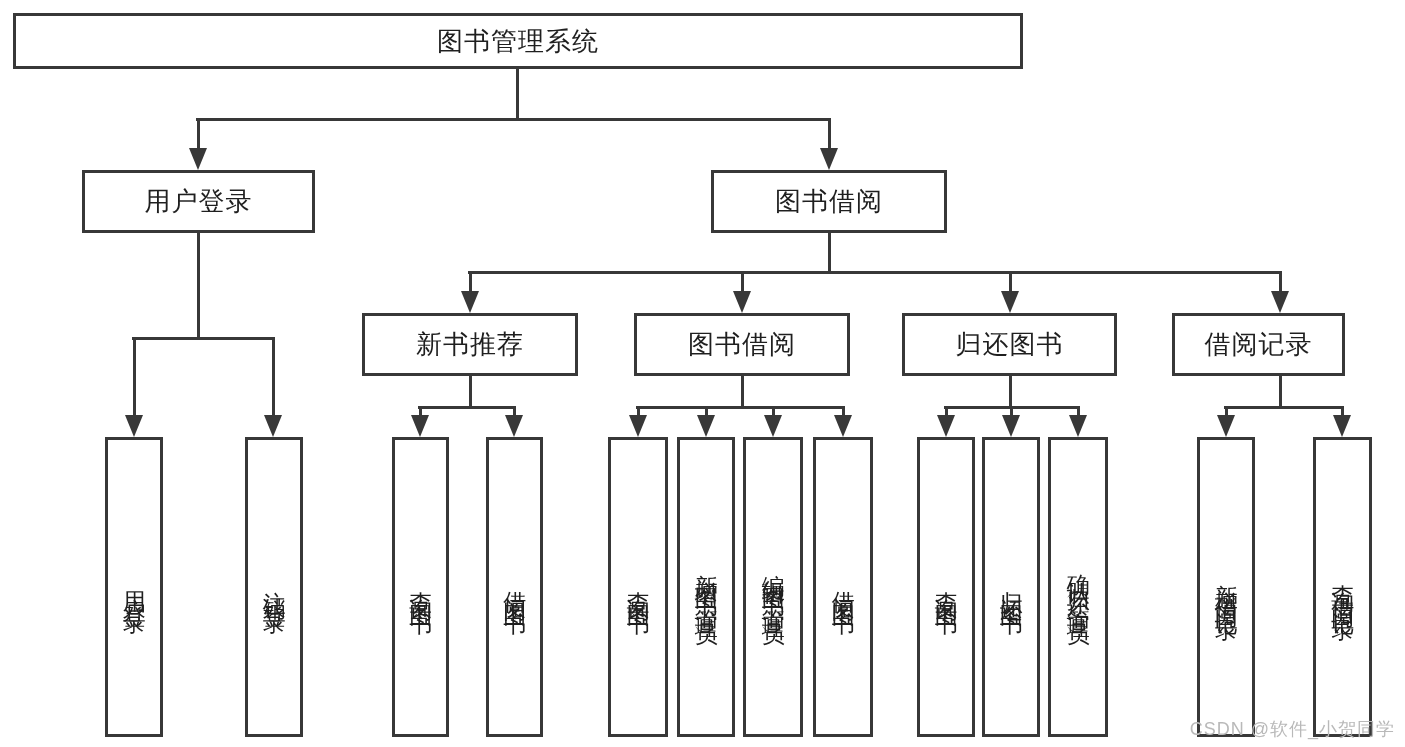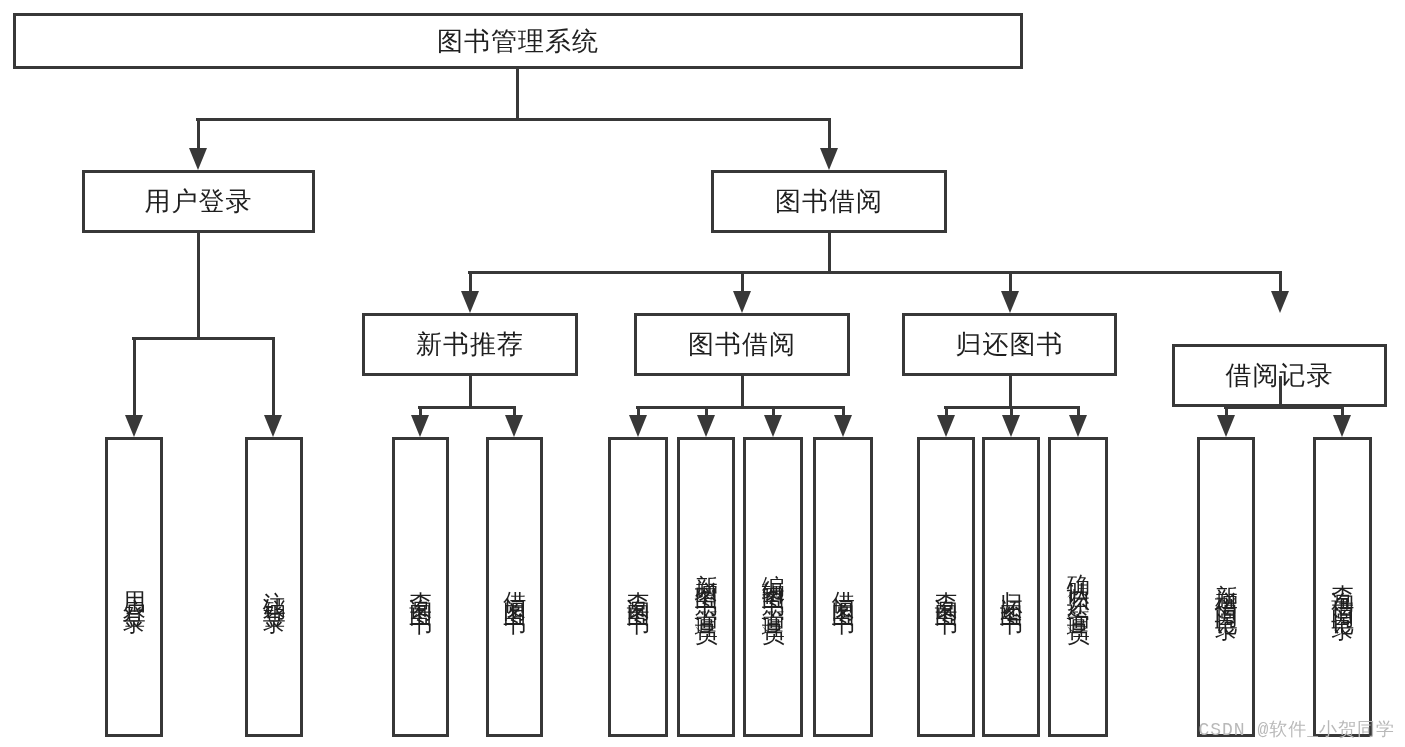--- a/index.html
+++ b/index.html
@@ -48,21 +48,20 @@
   }
   .watermark {
     position: absolute;
     right: 10px;
     bottom: 6px;
     font-size: 18px;
     color: #b9b9b9;
     letter-spacing: 1px;
     z-index: 5;
     white-space: nowrap;
-    font-family: Liberation Mono, monospace;
   }
 </style>
 </head>
 <body>
 
 <div id="canvas">
 
   <div class="box hbox" style="left:13px; top:13px; width:1010px; height:56px;">
     <span class="label">图书管理系统</span>
   </div>
@@ -101,21 +100,21 @@
 
   <div class="box hbox" style="left:362px; top:313px; width:216px; height:63px;">
     <span class="label">新书推荐</span>
   </div>
   <div class="box hbox" style="left:634px; top:313px; width:216px; height:63px;">
     <span class="label">图书借阅</span>
   </div>
   <div class="box hbox" style="left:902px; top:313px; width:215px; height:63px;">
     <span class="label">归还图书</span>
   </div>
-  <div class="box hbox" style="left:1172px; top:313px; width:215px; height:63px;margin-top:31px;">
+  <div class="box hbox" style="left:1172px; top:313px; width:173px; height:63px;">
     <span class="label">借阅记录</span>
   </div>
 
   <div class="vline" style="left:469px; top:376px; height:30px;"></div>
   <div class="hline" style="left:418px; top:406px; width:98px;"></div>
   <div class="vline" style="left:419px; top:406px; height:9px;"></div>
   <div class="arrow" style="left:411px; top:415px;"></div>
   <div class="vline" style="left:513px; top:406px; height:9px;"></div>
   <div class="arrow" style="left:505px; top:415px;"></div>
 

